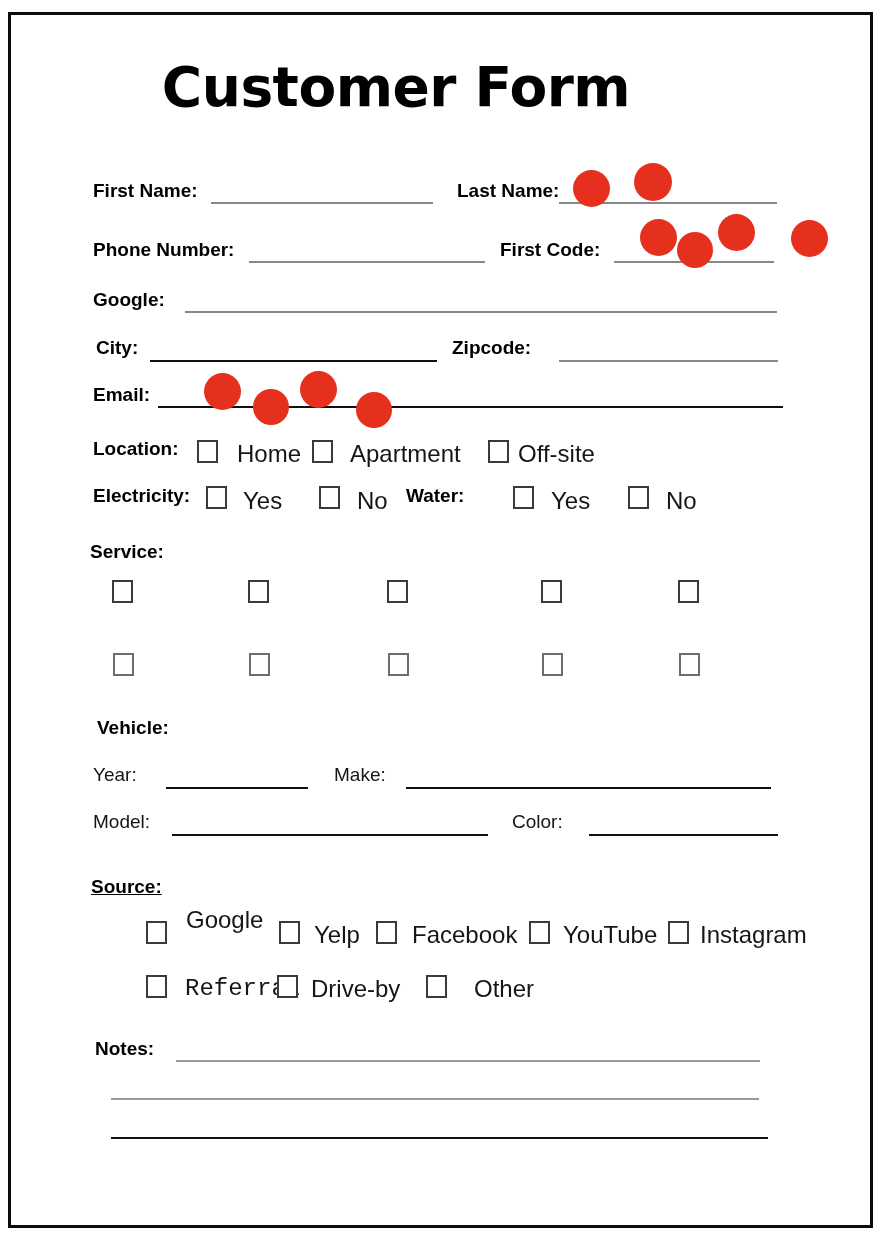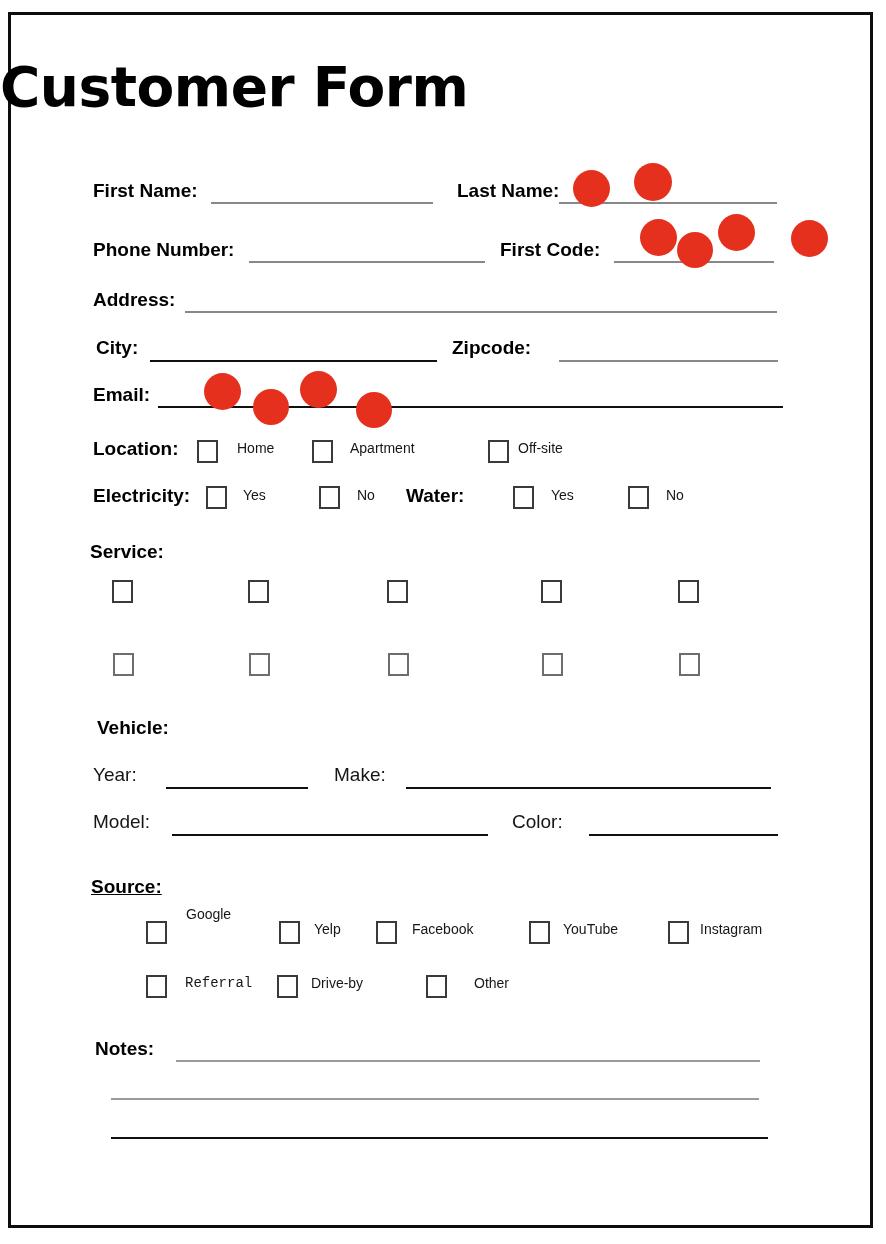--- a/index.html
+++ b/index.html
@@ -34,39 +34,40 @@
     width: 886px;
     height: 1244px;
   }
 
   
   #form-title {
     position: absolute;
     left: 0;
     top: 55px;
     width: 792px;
+    text-align: center;
     font-size: 55px;
     font-weight: bold;
     letter-spacing: -0.5px;
     color: #000000;
     font-family: "DejaVu Sans", sans-serif;
   }
 
   
   .lbl {
     position: absolute;
     color: #000000;
     white-space: nowrap;
     font-family: "Liberation Sans", sans-serif;
   }
 
   
   .f-lbl { font-size: 19px; font-weight: bold; }
   .f-lbl-lite { font-size: 19px; font-weight: normal; color: #151515; }
-  .opt-lbl { font-size: 14px; font-weight: normal; color: #161616; }
+  .opt-lbl { font-size: 24px; font-weight: normal; color: #161616; }
 
   
   .rule {
     position: absolute;
     height: 0;
     border-top: 2px solid #888888;
   }
   .rule.dark { border-top: 2px solid #101010; }
   .rule.thin { border-top: 2px solid #9a9a9a; }
 
@@ -102,21 +103,21 @@
 
   <div class="lbl f-lbl" style="left:457px; top:180px;">Last Name:</div>
   <div class="rule" style="left:559px; top:202px; width:218px;"></div>
 
   <div class="lbl f-lbl" style="left:93px; top:239px;">Phone Number:</div>
   <div class="rule" style="left:249px; top:261px; width:236px;"></div>
 
   <div class="lbl f-lbl" style="left:500px; top:239px;">First Code:</div>
   <div class="rule" style="left:614px; top:261px; width:160px;"></div>
 
-  <div class="lbl f-lbl" style="left:93px; top:289px;">Address:</div>
+  <div class="lbl f-lbl" style="left:93px; top:289px;">Google:</div>
   <div class="rule" style="left:185px; top:311px; width:592px;"></div>
 
   <div class="lbl f-lbl" style="left:96px; top:337px;">City:</div>
   <div class="rule dark" style="left:150px; top:360px; width:287px;"></div>
 
   <div class="lbl f-lbl" style="left:452px; top:337px;">Zipcode:</div>
   <div class="rule" style="left:559px; top:360px; width:219px;"></div>
 
   <div class="lbl f-lbl" style="left:93px; top:384px;">Email:</div>
   <div class="rule dark" style="left:158px; top:406px; width:625px;"></div>

